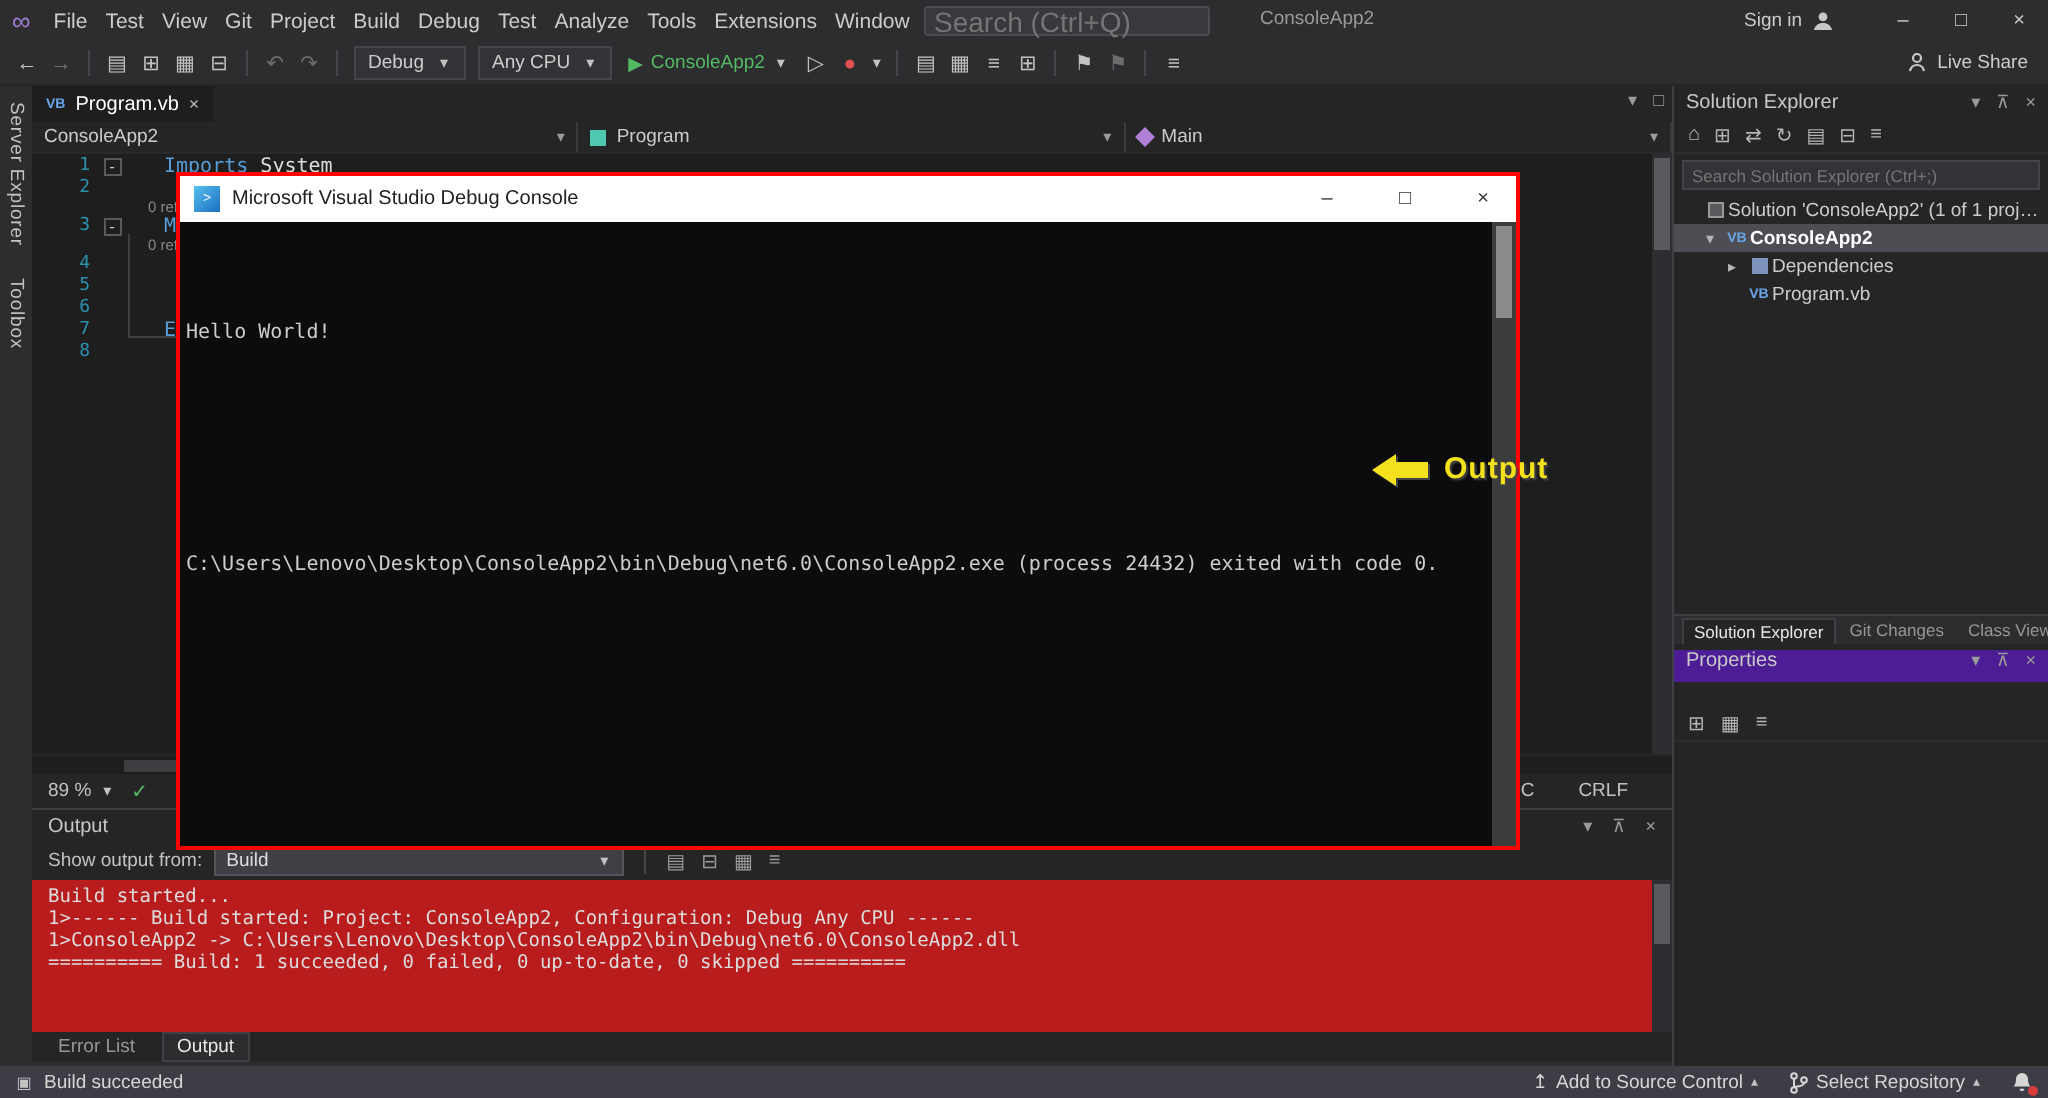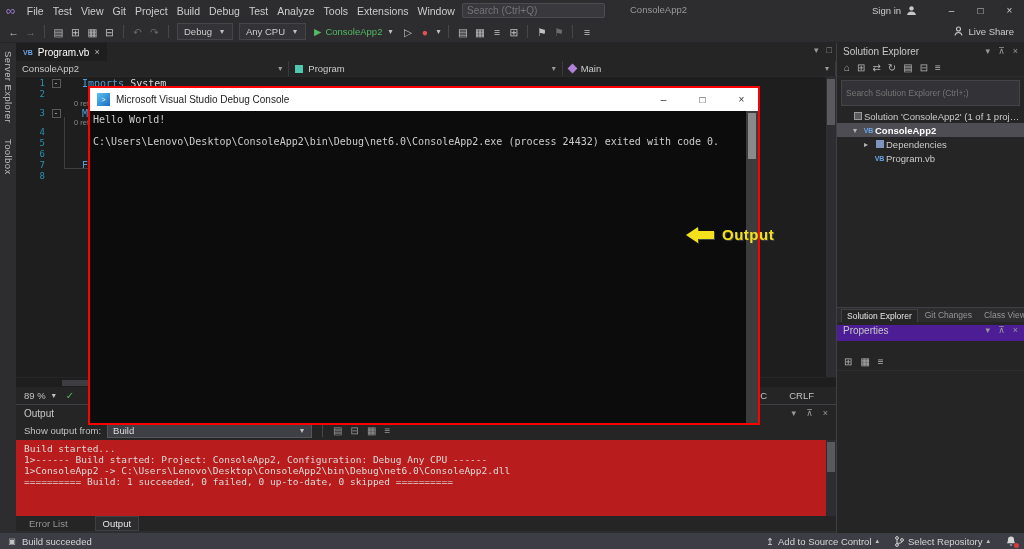--- a/index.html
+++ b/index.html
@@ -5,21 +5,21 @@
   *{margin:0;padding:0;box-sizing:border-box;}
   html,body{width:1024px;height:549px;}
   body{position:relative;background:#2d2d30;font-family:"Liberation Sans",sans-serif;color:#cccccc;overflow:hidden;}
 
   
   .titlebar{position:absolute;left:0;top:0;width:1024px;height:21px;background:#2d2d30;display:flex;align-items:center;font-size:10.5px;z-index:5;}
   .vs-logo{color:#9f7fd4;font-size:13px;margin:0 7px 0 6px;line-height:21px;}
   .menus{display:flex;white-space:nowrap;}
   .menu-item{padding:0 4.5px;color:#cccccc;cursor:default;}
   .qsearch{position:absolute;left:462px;top:3px;width:143px;height:15px;background:#38383d;border:1px solid #4b4b50;border-radius:2px;display:flex;align-items:center;padding:0 4px;}
-  .qsearch input{flex:1;background:transparent;border:none;outline:none;color:#9d9d9d;font-size:10px;font-family:"Liberation Sans",sans-serif;}
+  .qsearch input{flex:1;background:transparent;border:none;outline:none;color:#9d9d9d;font-size:14px;font-family:"Liberation Sans",sans-serif;}
   .apptitle{position:absolute;left:630px;top:4px;color:#999999;font-size:9.5px;}
   .signin{position:absolute;left:872px;top:0;height:21px;display:flex;align-items:center;gap:5px;font-size:9.5px;color:#cccccc;}
   .winbtns{position:absolute;right:0;top:0;height:21px;display:flex;}
   .winbtn{width:29px;height:21px;display:flex;align-items:center;justify-content:center;color:#cccccc;font-size:10px;}
 
   
   .toolbar{position:absolute;left:0;top:21px;width:1024px;height:22px;background:#2d2d30;border-bottom:1px solid #252528;display:flex;align-items:center;gap:2px;padding:0 6px;z-index:5;}
   .tbi{min-width:15px;height:18px;display:flex;align-items:center;justify-content:center;color:#c2c2c2;font-size:10.5px;}
   .tbi.dim{color:#6d6d70;}
   .tbi.red{color:#e05151;}
@@ -73,30 +73,30 @@
   .output-panel{position:absolute;left:16px;top:404px;width:820px;height:127px;background:#252526;border-top:1px solid #3f3f46;display:flex;flex-direction:column;z-index:1;}
   .op-header{height:16px;display:flex;align-items:center;padding:0 8px;font-size:10px;color:#c8c8c8;}
   .op-hicons{margin-left:auto;display:flex;gap:10px;color:#9a9a9a;font-size:9px;}
   .op-controls{height:19px;display:flex;align-items:center;gap:6px;padding:0 8px;font-size:9.5px;color:#c2c2c2;}
   .op-combo{width:205px;height:15px;background:#3f3f46;border:1px solid #55555a;display:flex;align-items:center;justify-content:space-between;padding:0 5px;font-size:9.5px;color:#dddddd;}
   .op-cicons{display:flex;gap:8px;color:#9a9a9a;font-size:10px;align-items:center;}
   .op-log{flex:1;position:relative;background:#b91c1c;font-family:"DejaVu Sans Mono",monospace;font-size:9.5px;color:#dcdcdc;padding:3px 14px 0 8px;overflow:hidden;}
   .op-line{height:11px;line-height:11px;white-space:pre;}
   .op-vscroll{position:absolute;right:0;top:0;bottom:0;width:10px;background:#2e2e32;}
   .op-vthumb{position:absolute;left:1px;top:2px;width:8px;height:30px;background:#5a5a5e;}
-  .panel-tabs{height:15px;display:flex;gap:20px;padding:0 6px;background:#252526;align-items:center;}
+  .panel-tabs{height:15px;display:flex;gap:6px;padding:0 6px;background:#252526;align-items:center;}
   .ptab{padding:1px 7px;font-size:9.5px;color:#969696;}
   .ptab.active{color:#e6e6e6;background:#2d2d30;border:1px solid #3f3f46;}
 
   
   .right-panel{position:absolute;left:836px;top:43px;width:188px;height:490px;background:#252526;border-left:1px solid #3f3f46;z-index:1;}
   .rp-header{height:16px;display:flex;align-items:center;padding:0 6px;font-size:10px;color:#c8c8c8;}
   .rp-hicons{margin-left:auto;display:flex;gap:8px;color:#9a9a9a;font-size:9px;}
   .se-toolbar{height:18px;display:flex;align-items:center;gap:7px;padding:0 7px;color:#b5b5b5;font-size:10px;border-bottom:1px solid #2d2d30;}
-  .se-search{margin:3px 4px;height:26px;background:#333337;border:1px solid #434348;display:flex;align-items:center;padding:0 4px;}
+  .se-search{margin:3px 4px;height:15px;background:#333337;border:1px solid #434348;display:flex;align-items:center;padding:0 4px;}
   .se-search input{flex:1;background:transparent;border:none;outline:none;color:#8f8f8f;font-size:8.5px;font-family:"Liberation Sans",sans-serif;}
   .se-tree{margin-top:2px;}
   .tree-row{height:14px;display:flex;align-items:center;font-size:9.5px;color:#cccccc;white-space:nowrap;overflow:hidden;}
   .tree-row.selected{background:#4d4d53;color:#ffffff;}
   .tree-row.selected .tree-label{font-weight:bold;}
   .tree-arrow{width:9px;font-size:8px;color:#b5b5b5;flex:none;}
   .tree-icon{width:13px;display:flex;align-items:center;justify-content:center;flex:none;}
   .ic-solution{width:8px;height:8px;border:1px solid #9a9a9a;background:#5a5a5e;}
   .ic-vbproj,.ic-vbfile{color:#6aa5e8;font-size:7px;font-weight:bold;}
   .ic-deps{width:8px;height:8px;background:#7e93bd;}
@@ -116,21 +116,21 @@
   .bell-dot{position:absolute;right:-3px;bottom:-1px;width:5px;height:5px;border-radius:50%;background:#d83b3b;}
 
   
   .console-window{position:absolute;left:88px;top:86px;width:672px;height:339px;border:2px solid #ff0000;background:#0c0c0c;z-index:50;}
   .cw-titlebar{height:23px;background:#ffffff;display:flex;align-items:center;padding-left:7px;gap:6px;}
   .cw-icon{width:13px;height:13px;background:linear-gradient(135deg,#58c1f0 0%,#1b6ec2 100%);display:flex;align-items:center;justify-content:center;color:#ffffff;font-size:7px;line-height:13px;}
   .cw-icon::after{content:">";}
   .cw-title{flex:1;font-size:10px;color:#222222;white-space:nowrap;overflow:hidden;}
   .cw-btn{width:33px;height:23px;display:flex;align-items:center;justify-content:center;color:#333333;font-size:10px;}
   .cw-body{position:absolute;left:0;top:23px;right:12px;bottom:0;font-family:"DejaVu Sans Mono",monospace;font-size:10px;line-height:11px;color:#cccccc;padding:3px 0 0 3px;overflow:hidden;}
-  .cw-line{min-height:11px;white-space:pre;}
+  .cw-line{min-height:11px;white-space:pre;margin-top:47px;}
   .cw-scroll{position:absolute;right:0;top:23px;width:12px;bottom:0;background:#3c3c3c;}
   .cw-thumb{position:absolute;left:2px;top:2px;width:8px;height:46px;background:#8a8a8a;}
 
   
   .annot{position:absolute;left:686px;top:226px;display:flex;align-items:center;gap:8px;z-index:60;}
   .annot-arrow{display:flex;align-items:center;filter:drop-shadow(1px 1px 0 #444444);}
   .ah{width:0;height:0;border-top:8px solid transparent;border-bottom:8px solid transparent;border-right:12px solid #f3e11d;}
   .as{width:16px;height:8px;background:#f3e11d;}
   .annot-label{color:#f3e11d;font-weight:bold;font-size:15px;text-shadow:1px 1px 1px #444444;letter-spacing:.5px;}
 

